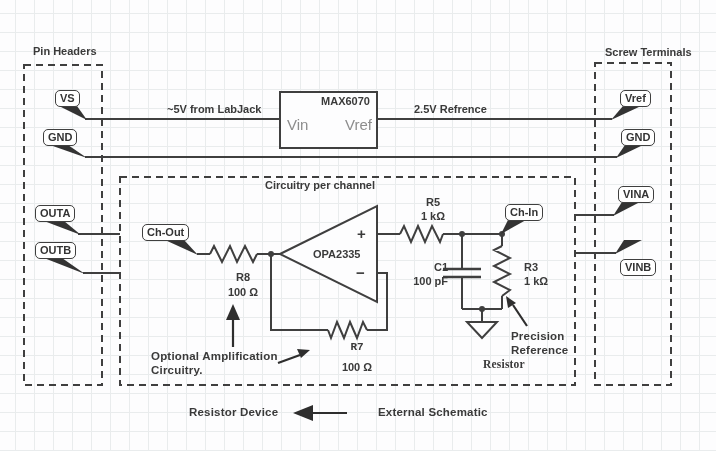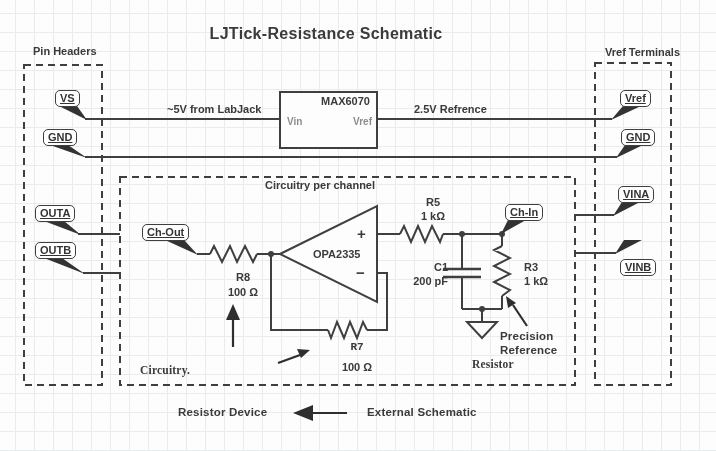--- a/index.html
+++ b/index.html
@@ -10,31 +10,31 @@
     background-image:
       linear-gradient(#e9eced 1px, transparent 1px),
       linear-gradient(90deg, #e9eced 1px, transparent 1px);
     background-size:19px 19px;
     background-position:-4px -6px;
     color:#3a3a3a;
   }
   .stage svg{position:absolute;left:0;top:0;}
   .txt{position:absolute;font-weight:bold;white-space:nowrap;line-height:1;}
   .t11{font-size:11px;margin-left:10px;}
-  .t115{font-size:11.5px;letter-spacing:.2px;}
+  .t115{font-size:11.5px;letter-spacing:.2px;margin-left:11px;}
   .title{font-size:16px;letter-spacing:.3px;}
   .pill{
     position:absolute;display:inline-block;background:#ffffff;
     border:1.7px solid #3f3f3f;border-radius:5px;
     font-size:11px;font-weight:bold;color:#333;
-    padding:2px 4px 2px 4px;line-height:1;z-index:3;text-decoration:underline;
+    padding:2px 4px 2px 4px;line-height:1;z-index:3;
   }
   .cent{text-align:center;}
   .rt{text-align:right;}
-  .pinlbl{position:absolute;font-size:10px;color:#8d8d8d;font-weight:bold;line-height:1;}
+  .pinlbl{position:absolute;font-size:15px;color:#8d8d8d;font-weight:normal;line-height:1;}
 </style>
 </head>
 <body>
 
 <div class="stage">
 
   <svg width="716" height="451" viewBox="0 0 716 451">
     <g stroke="#3f3f3f" stroke-width="2" fill="none">
 
       <rect x="24" y="65" width="78" height="320" stroke-dasharray="7,5"></rect>
@@ -106,24 +106,23 @@
       <polygon points="233,304 226,320 240,320" stroke="none"></polygon>
       <line x1="278" y1="363" x2="300" y2="355"></line>
       <polygon points="310,350 301,358 297,349" stroke="none"></polygon>
       <line x1="527" y1="326" x2="513" y2="305"></line>
       <polygon points="506,296 516,303 508,308" stroke="none"></polygon>
       <line x1="311" y1="413" x2="347" y2="413"></line>
       <polygon points="293,413 313,405 313,421" stroke="none"></polygon>
     </g>
   </svg>
 
-  <div class="txt title" style="left:197px;top:26px;width:258px;text-align:center;">LJTick-Resistance Schematic</div>
 
   <div class="txt t11" style="left:23px;top:46px;">Pin Headers</div>
-  <div class="txt t11" style="left:595px;top:47px;">Vref Terminals</div>
+  <div class="txt t11" style="left:595px;top:47px;">Screw Terminals</div>
   <div class="txt t11" style="left:255px;top:180px;">Circuitry per channel</div>
 
   <div class="txt t11" style="left:157px;top:104px;">~5V from LabJack</div>
   <div class="txt t11" style="left:404px;top:104px;">2.5V Refrence</div>
 
   <div class="txt t11 cent" style="left:280px;top:96px;width:111px;">MAX6070</div>
   <div class="pinlbl" style="left:287px;top:117px;">Vin</div>
   <div class="pinlbl rt" style="left:336px;top:117px;width:36px;">Vref</div>
 
   <div class="txt t11" style="left:303px;top:249px;">OPA2335</div>
@@ -136,23 +135,24 @@
   <div class="txt t11 cent" style="left:213px;top:272px;width:40px;">R8</div>
   <div class="txt t11 cent" style="left:213px;top:287px;width:40px;">100 Ω</div>
 
   <div class="txt t11 cent" style="left:327px;top:342px;width:40px;font-family:Liberation Mono, monospace;">R7</div>
   <div class="txt t11 cent" style="left:326px;top:362px;width:42px;">100 Ω</div>
 
   <div class="txt t11" style="left:514px;top:262px;">R3</div>
   <div class="txt t11" style="left:514px;top:276px;">1 kΩ</div>
 
   <div class="txt t11 rt" style="left:399px;top:262px;width:39px;">C1</div>
-  <div class="txt t11 rt" style="left:399px;top:276px;width:39px;">200 pF</div>
+  <div class="txt t11 rt" style="left:399px;top:276px;width:39px;">100 pF</div>
 
-  <div class="txt t115" style="left:140px;top:365px;font-family:Liberation Serif, serif;">Circuitry.</div>
+  <div class="txt t115" style="left:140px;top:351px;">Optional Amplification</div>
+  <div class="txt t115" style="left:140px;top:365px;">Circuitry.</div>
 
   <div class="txt t115" style="left:500px;top:331px;">Precision</div>
   <div class="txt t115" style="left:500px;top:345px;">Reference</div>
   <div class="txt t115" style="left:472px;top:359px;font-family:Liberation Serif, serif;">Resistor</div>
 
   <div class="txt t115" style="left:178px;top:407px;">Resistor Device</div>
   <div class="txt t115" style="left:367px;top:407px;">External Schematic</div>
 
   <div class="pill" style="left:55px;top:90px;">VS</div>
   <div class="pill" style="left:43px;top:129px;">GND</div>

